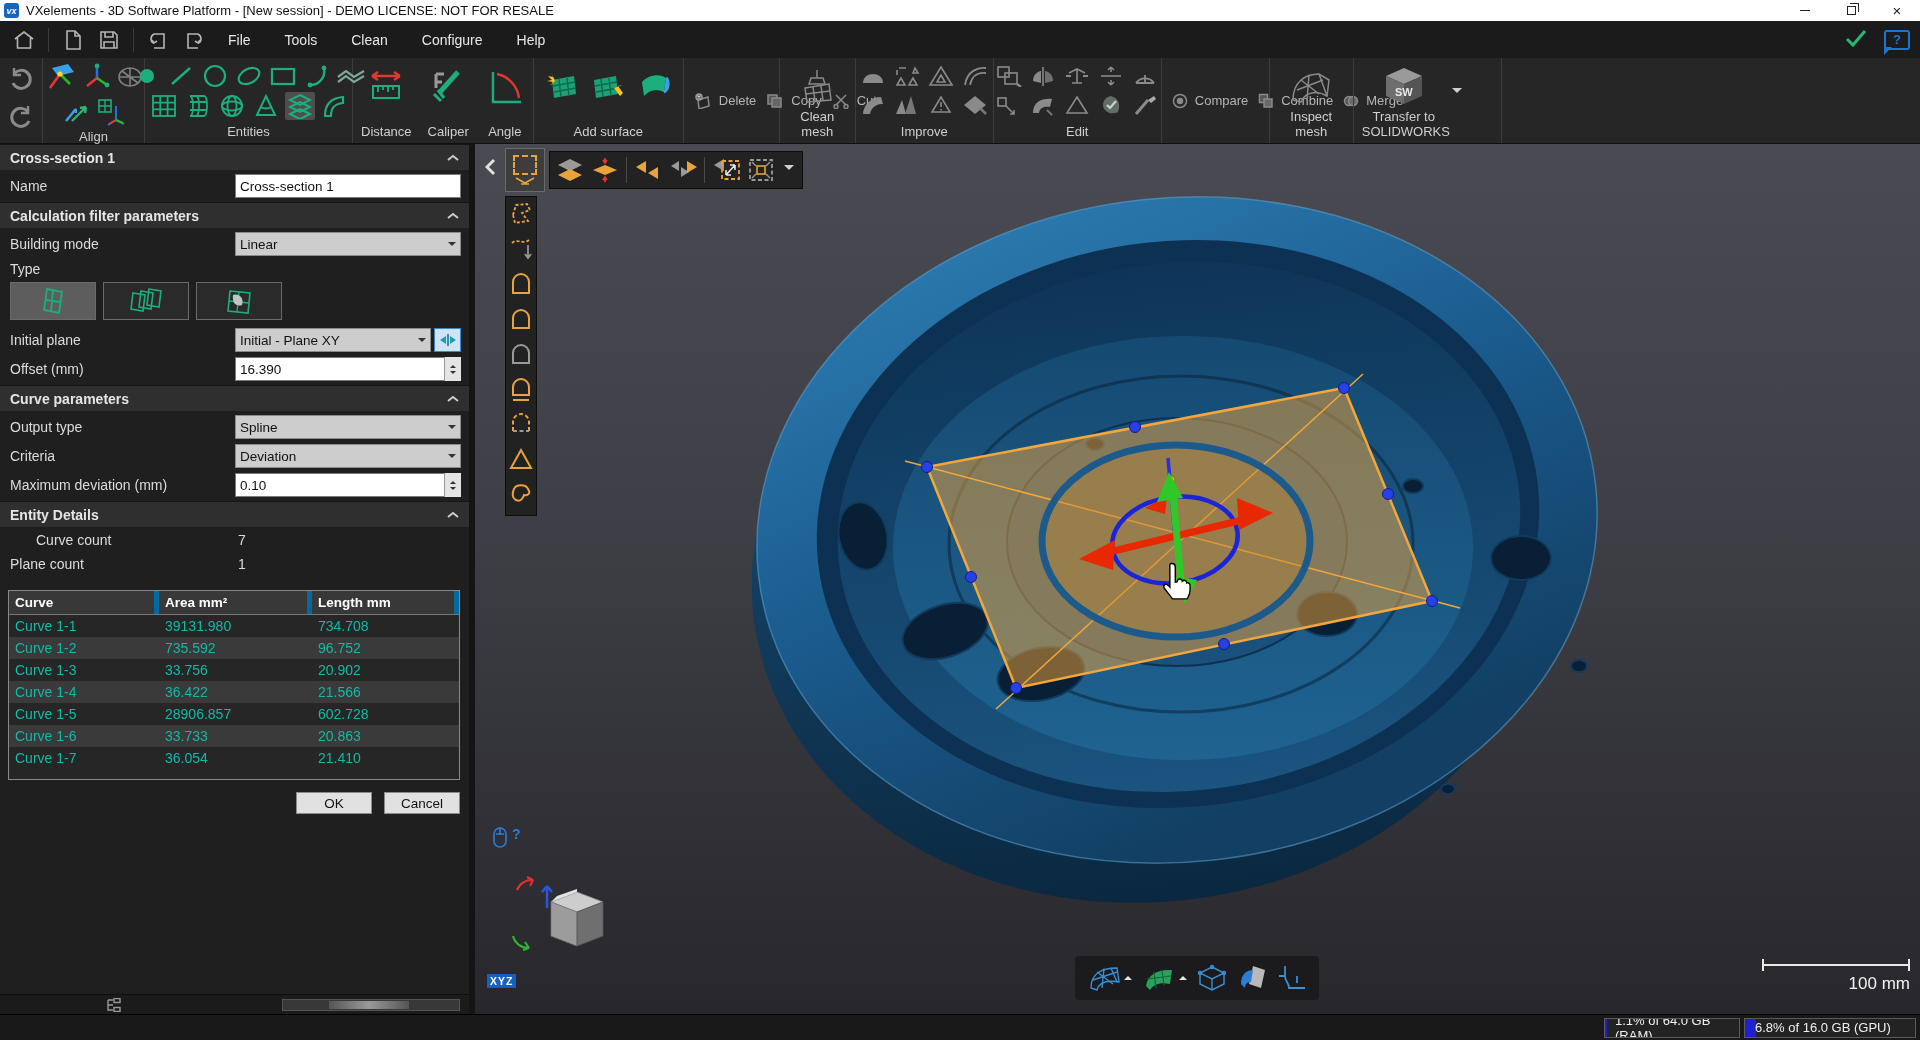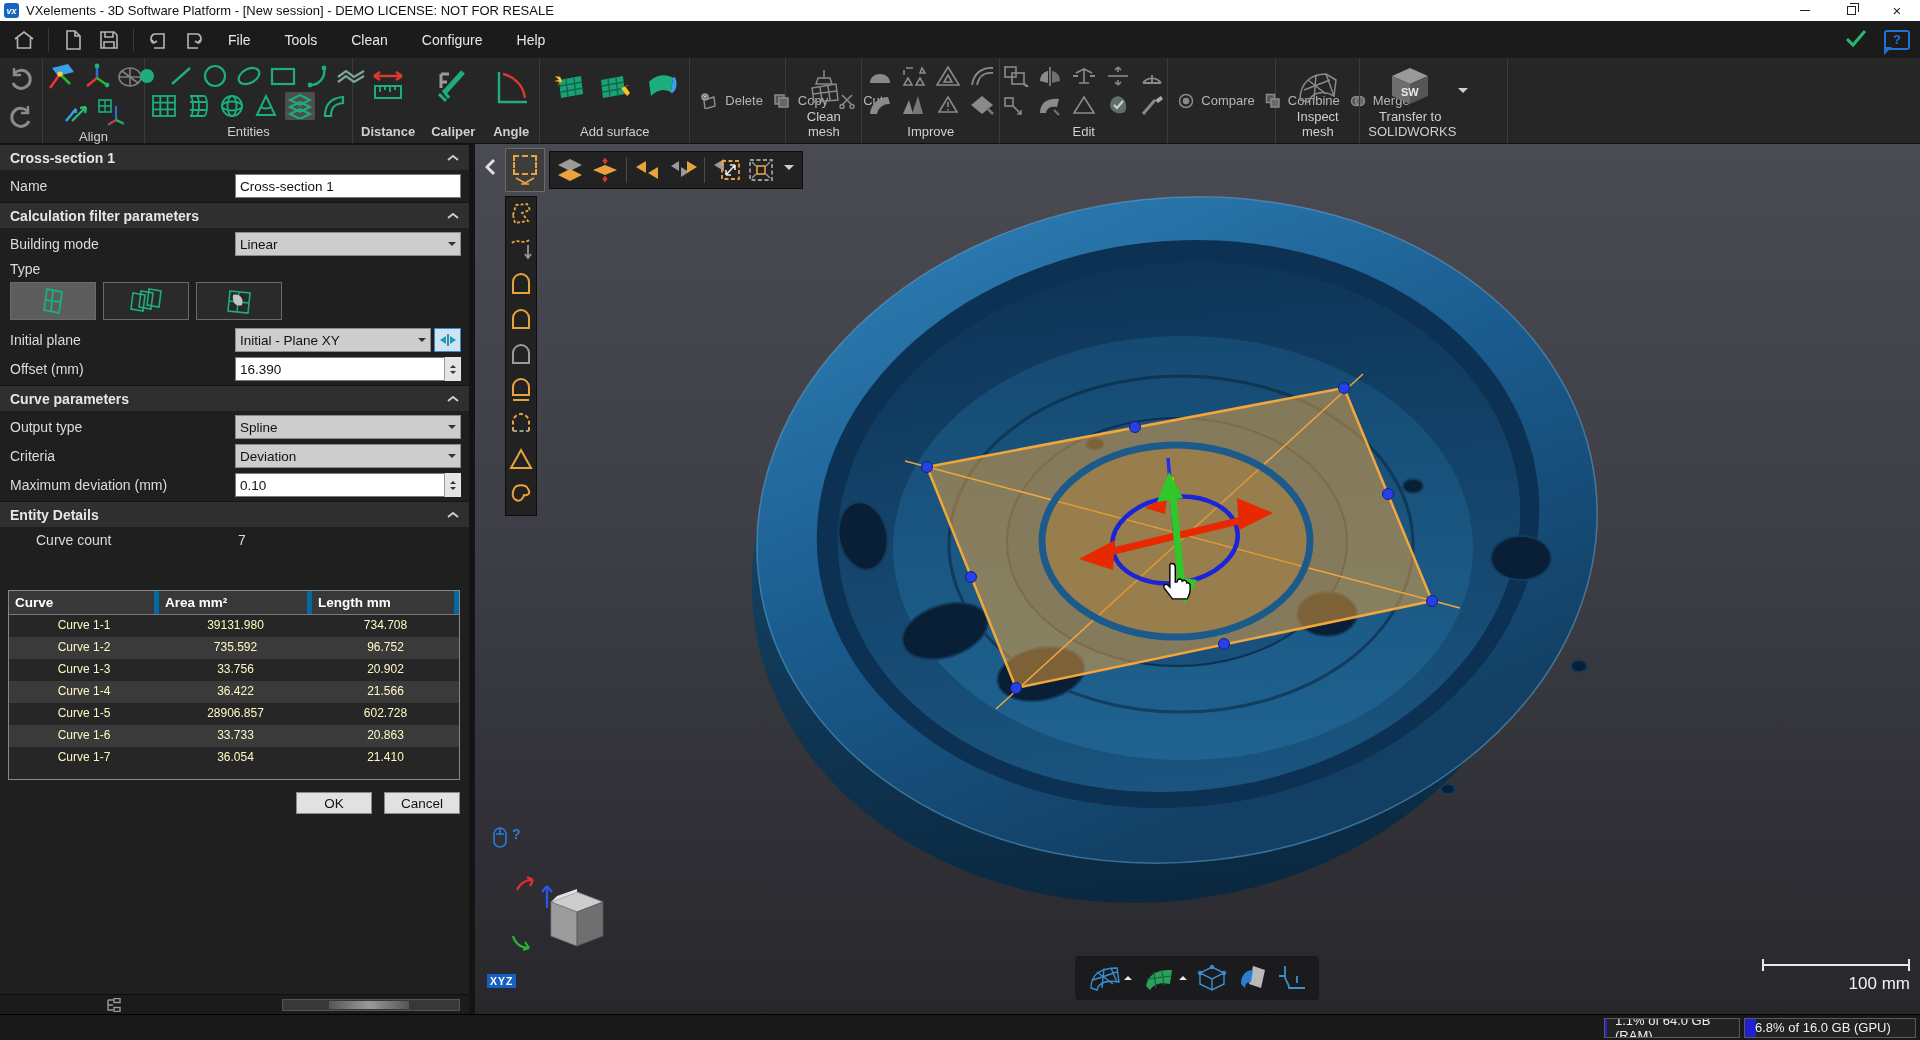--- a/index.html
+++ b/index.html
@@ -28,21 +28,21 @@
   #help-bubble { width:26px; height:20px; border:2px solid #1e74d0; border-radius:3px; color:#1e74d0;
                  font-weight:bold; font-size:13px; display:flex; align-items:center; justify-content:center; position:relative; }
   #help-bubble:after { content:""; position:absolute; left:-2px; bottom:-7px; border:4px solid transparent; border-top-color:#1e74d0; border-left-color:#1e74d0; }
   
   #ribbon { position:absolute; top:58px; left:0; width:1920px; height:86px; background:#262626;
             border-bottom:1px solid #101010; display:flex; }
   .rgroup { height:100%; border-right:1px solid #3b3b3b; position:relative;
             display:flex; flex-direction:column; align-items:center; padding:4px 8px 2px 8px; }
   .rlabel { margin-top:auto; font-size:13px; color:#cfcfcf; text-align:center; line-height:1.1; padding-bottom:2px; }
   .ricons-row { display:flex; align-items:center; gap:4px; }
-  .rtool { display:flex; flex-direction:column; align-items:center; height:100%; padding:4px 8px 2px 8px;font-weight:bold; }
+  .rtool { display:flex; flex-direction:column; align-items:center; height:100%; padding:4px 8px 2px 8px; }
   .rstack { display:flex; flex-direction:row; justify-content:flex-start; gap:10px; padding:8px 10px; }
   .rstack-item { display:flex; align-items:center; gap:7px; color:#b5b5b5; font-size:13px; }
   .entity-btn { width:30px; height:28px; display:flex; align-items:center; justify-content:center; border-radius:2px; }
   .entity-btn.active { background:#4e4e4e; }
   .two-line { width:58px; }
   .sw-cube { position:relative; }
   .ddcaret { width:0; height:0; border:5px solid transparent; border-top-color:#cfcfcf; margin-left:6px; margin-top:5px; }
   
   #left-panel { position:absolute; top:144px; left:0; width:469px; height:870px; background:#1f1f1f; color:#e6e6e6; }
   .ph { height:26px; background:#2f2f2f; display:flex; align-items:center; padding:0 10px;
@@ -63,21 +63,21 @@
   .type-row { display:flex; gap:7px; padding:4px 10px; }
   .type-btn { width:86px; height:38px; background:#2a2a2a; border:1px solid #6a6a6a;
               display:flex; align-items:center; justify-content:center; }
   .type-btn.selected { background:#5d5d5d; }
   #curve-table { position:absolute; left:8px; top:446px; width:452px; height:190px; border:1px solid #888; background:#262626; }
   #curve-table .thead { display:flex; height:24px; background:#383838; border-bottom:1px solid #777; }
   #curve-table .th { font-weight:bold; font-size:13.5px; color:#fff; padding:4px 6px; border-right:5px solid #0369a1; }
   #curve-table .tr { display:flex; height:22px; }
   #curve-table .tr:nth-child(odd) { background:#262626; }
   #curve-table .tr:nth-child(even){ background:#3a3a3a; }
-  #curve-table .td { font-size:12px; color:#fef9c3; padding:3px 6px;text-align:center; }
+  #curve-table .td { font-size:14px; color:#14b8a6; padding:3px 6px; }
   .c1 { width:150px; } .c2 { width:153px; } .c3 { width:147px; }
   .pbtn { position:absolute; top:648px; width:76px; height:22px; background:#e1e1e1; border:1px solid #8a8a8a;
           color:#111; font-size:13.5px; display:flex; align-items:center; justify-content:center; }
   #panel-bottom { position:absolute; bottom:0; left:0; width:100%; height:20px; background:#1b1b1b;
                   border-top:1px solid #0e0e0e; display:flex; align-items:center; }
   #panel-scroll { position:absolute; left:282px; width:178px; height:12px; background:#383838; border:1px solid #555; }
   #panel-scroll i { display:block; margin:1px; height:8px; width:80px; margin-left:46px; background:linear-gradient(90deg,#555,#9a9a9a,#555); }
   
   #viewport { position:absolute; top:144px; left:475px; width:1445px; height:870px;
               background:linear-gradient(180deg,#4a4a53 0%, #3e3e46 45%, #27272c 100%); overflow:hidden; }
@@ -683,20 +683,24 @@
   <div class="ph">
     <span>Entity Details</span>
     <svg width="12" height="8" viewBox="0 0 12 8" fill="none" stroke="#cfcfcf" stroke-width="1.8">
         <path d="M1 6 L6 2 L11 6"></path>
       </svg>
   </div>
   <div class="prow" style="height:22px; margin:2px 0;padding-left:36px;">
     <span class="plabel">Curve count</span>
     <span class="plabel" style="position:absolute; left:238px;">7</span>
   </div>
+  <div class="prow" style="height:22px; margin:2px 0;">
+    <span class="plabel">Plane count</span>
+    <span class="plabel" style="position:absolute; left:238px;">1</span>
+  </div>
 
   <div id="curve-table">
     <div class="thead">
       <div class="th c1">Curve</div>
       <div class="th c2">Area mm²</div>
       <div class="th c3">Length mm</div>
     </div>
     <div class="tbody">
       <div class="tr">
           <div class="td c1">Curve 1-1</div>

